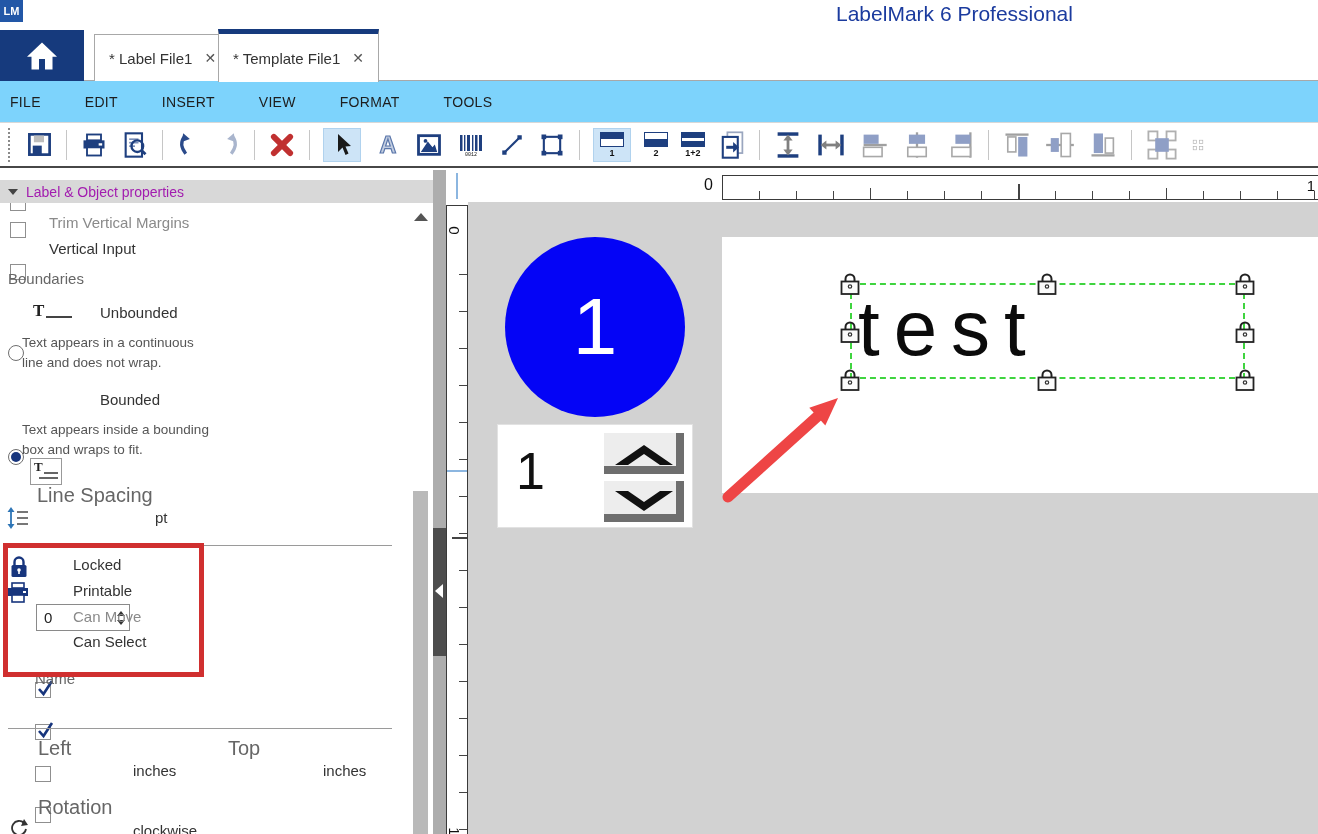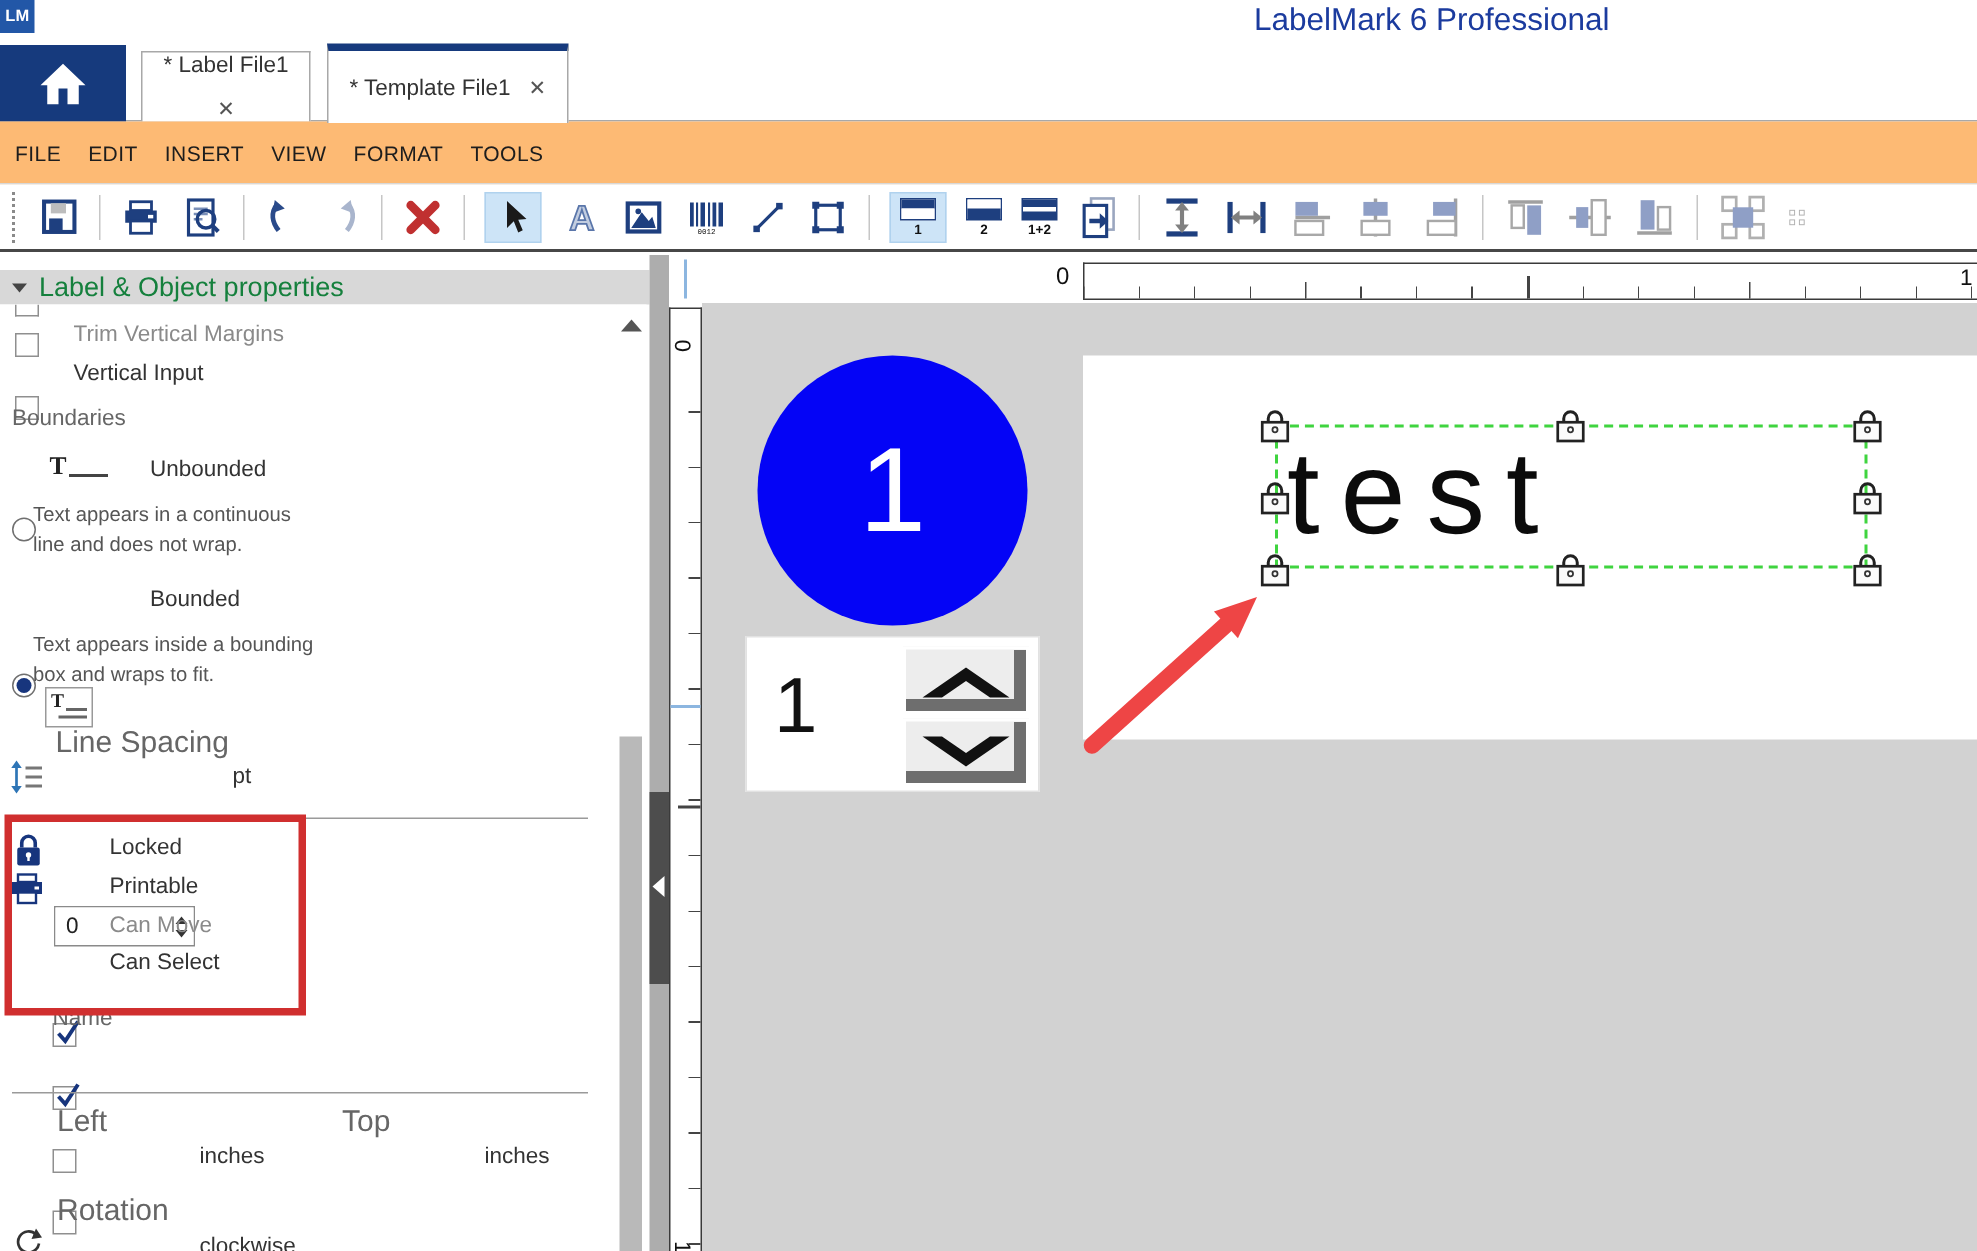--- a/index.html
+++ b/index.html
@@ -11,27 +11,27 @@
   #titlebar{left:0;top:0;width:1318px;height:30px;background:#fff;padding-left:40px;}
   #lm-logo{left:0;top:0;width:23px;height:22px;background:#2257a7;color:#fff;
            font-size:11px;font-weight:bold;display:flex;align-items:center;justify-content:center;}
   #app-title{left:836px;top:2px;font-size:21px;color:#1b3b9e;white-space:nowrap;}
 
   
   #tabrow{left:0;top:30px;width:1318px;height:51px;background:#fff;border-bottom:1px solid #a8a8a8;box-sizing:border-box;}
   #home-btn{left:0;top:0;width:84px;height:51px;background:#163a7d;display:flex;align-items:center;justify-content:center;}
   .tab{box-sizing:border-box;background:#fff;display:flex;align-items:center;gap:12px;
        font-size:15px;color:#333;padding:0 14px;white-space:nowrap;}
-  #tab-0{left:94px;top:4px;height:47px;border:1px solid #a8a8a8;border-bottom:none;flex-direction:column;}
+  #tab-0{left:94px;top:4px;height:47px;border:1px solid #a8a8a8;border-bottom:none;}
   #tab-1{left:218px;top:-1px;height:53px;border:1px solid #a8a8a8;border-top:5px solid #163a7d;border-bottom:none;z-index:2;}
   .tab .close{color:#555;font-size:14px;}
 
   
-  #menubar{left:0;top:81px;width:1318px;height:42px;background:#fdba74;border-bottom:1px solid #d8d8d8;
-           box-sizing:border-box;display:flex;align-items:center;gap:18px;padding-left:10px;}
+  #menubar{left:0;top:81px;width:1318px;height:42px;background:#7dd3fc;border-bottom:1px solid #d8d8d8;
+           box-sizing:border-box;display:flex;align-items:center;gap:44px;padding-left:10px;}
   .menu-item{font-size:14px;color:#1d1d1d;letter-spacing:.3px;}
 
   
   #toolbar{left:0;top:123px;width:1318px;height:45px;background:#fff;border-bottom:2px solid #474747;
            box-sizing:border-box;display:flex;align-items:center;gap:13px;padding-left:8px;overflow:hidden;}
   .tsep{width:1px;height:30px;background:#c6c6c6;flex:0 0 auto;}
   .grip{width:3px;height:34px;border-left:2px dotted #8a8a8a;flex:0 0 auto;}
   .tbtn{flex:0 0 auto;display:flex;align-items:center;justify-content:center;}
   .hl{background:#cde4f7;border:1px solid #b0d2ee;padding:3px 6px;}
   .layer-icon{display:flex;flex-direction:column;align-items:center;line-height:1;}
@@ -39,21 +39,21 @@
   .layer-box .half{width:100%;height:50%;}
   .layer-num{font-size:9px;color:#111;margin-top:2px;font-weight:bold;}
   .clip14{width:12px;overflow:hidden;}
 
   
   #main{left:0;top:170px;width:1318px;height:664px;background:#fff;}
 
   
   #panel-header{left:0;top:10px;width:433px;height:23px;background:#d8d8d8;display:flex;align-items:center;gap:8px;padding-left:8px;box-sizing:border-box;}
   #panel-header .tri{width:0;height:0;border-left:5px solid transparent;border-right:5px solid transparent;border-top:6px solid #444;}
-  #panel-header .txt{font-size:18px;color:#15803d;}
+  #panel-header .txt{font-size:14px;color:#a21caf;}
   #panel-content{left:0;top:33px;width:411px;height:631px;overflow:hidden;background:#fff;}
 
   .checkbox{width:16px;height:16px;border:1px solid #8f8f8f;background:#fff;box-sizing:border-box;position:relative;}
   .checkbox svg{position:absolute;left:0px;top:-4px;overflow:visible;}
   .radio{width:16px;height:16px;border:1px solid #6f6f6f;border-radius:50%;background:#fff;box-sizing:border-box;position:relative;}
   .radio.sel::after{content:"";position:absolute;left:2px;top:2px;width:10px;height:10px;border-radius:50%;background:#17357d;}
   .plabel{font-size:15px;color:#333;white-space:nowrap;margin-left:16px;}
   .plabel.gray{color:#8a8a8a;}
   .pdesc{font-size:13.5px;color:#555;line-height:20px;}
   .sublabel{font-size:20px;color:#666;white-space:nowrap;}

